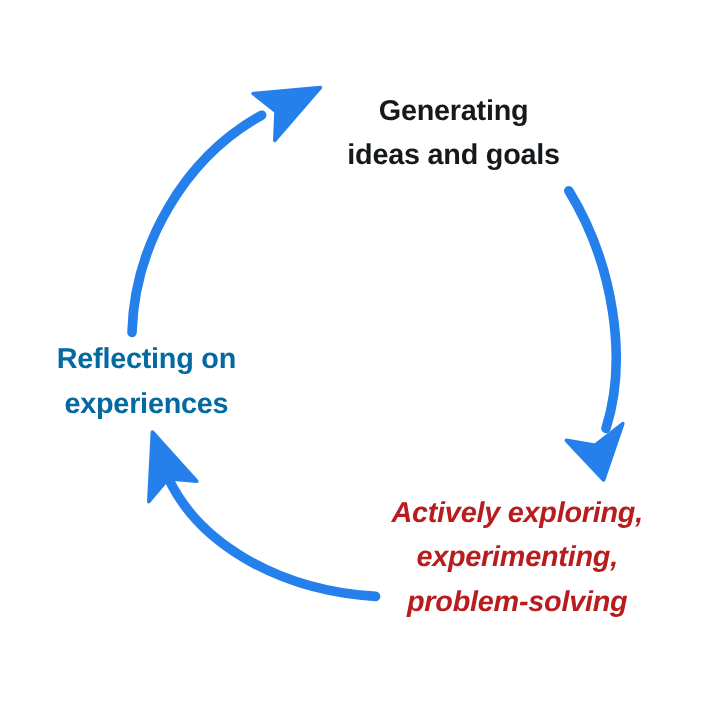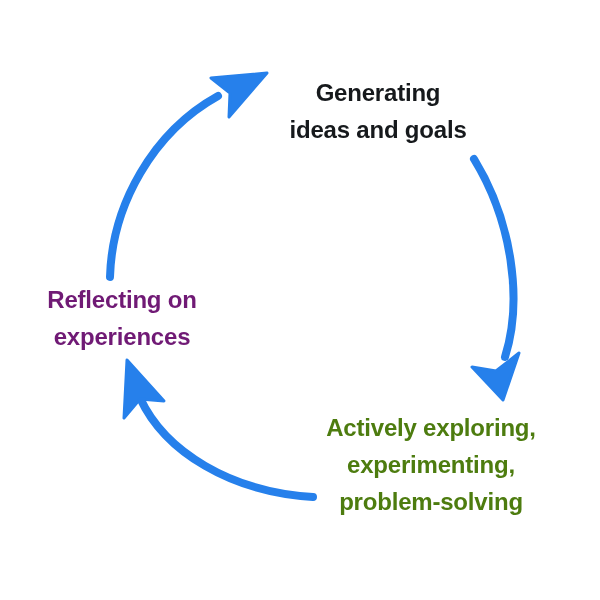--- a/index.html
+++ b/index.html
@@ -93,20 +93,20 @@
                L 164 401
                L 140 399
                L 124 418
                Z" fill="#2680EB" stroke="#2680EB" stroke-width="3" stroke-linejoin="round"></path>
     </g>
   </svg>
 
   <div class="node-label" id="label-generating" style="color: rgb(22, 25, 28);">Generating
 ideas and goals</div>
 
-  <div class="node-label" id="label-exploring" style="color: #4d7c0f;">Actively exploring,
+  <div class="node-label" id="label-exploring" style="color: #b91c1c; font-style: italic;">Actively exploring,
 experimenting,
 problem-solving</div>
 
-  <div class="node-label" id="label-reflecting" style="color: #701a75;">Reflecting on
+  <div class="node-label" id="label-reflecting" style="color: #0369a1;">Reflecting on
 experiences</div>
 
 </div>
 
 </body></html>

